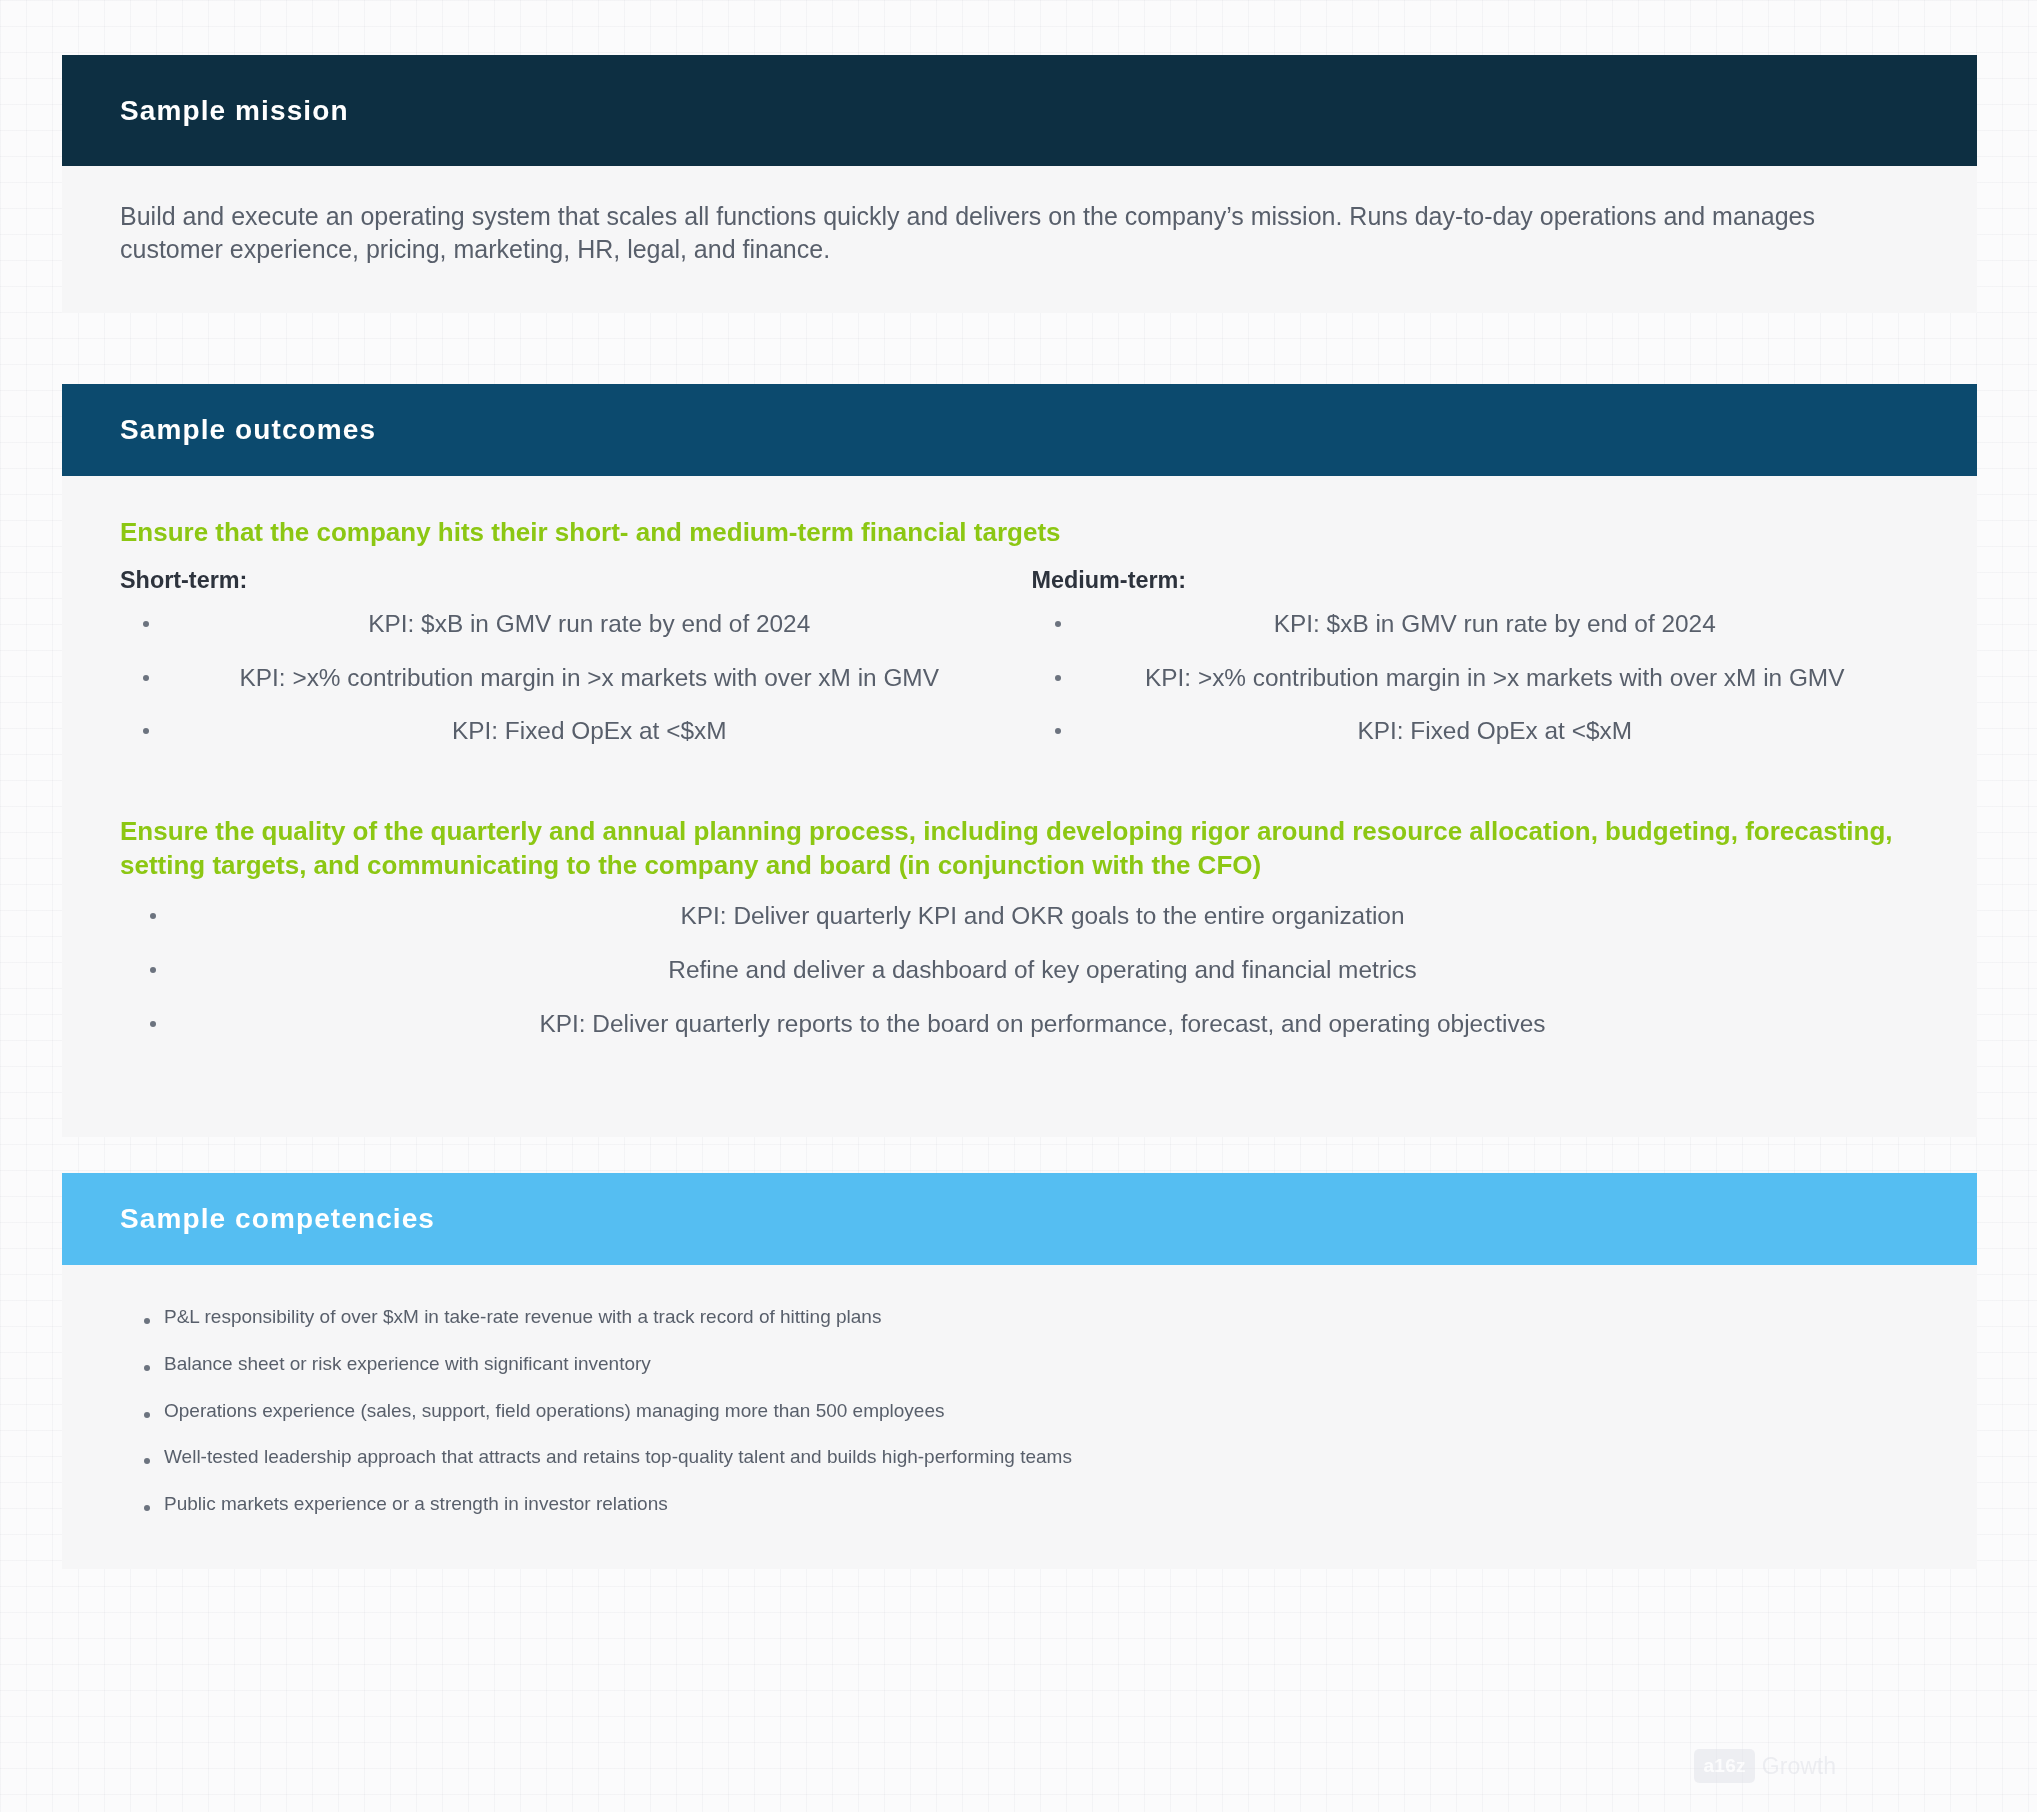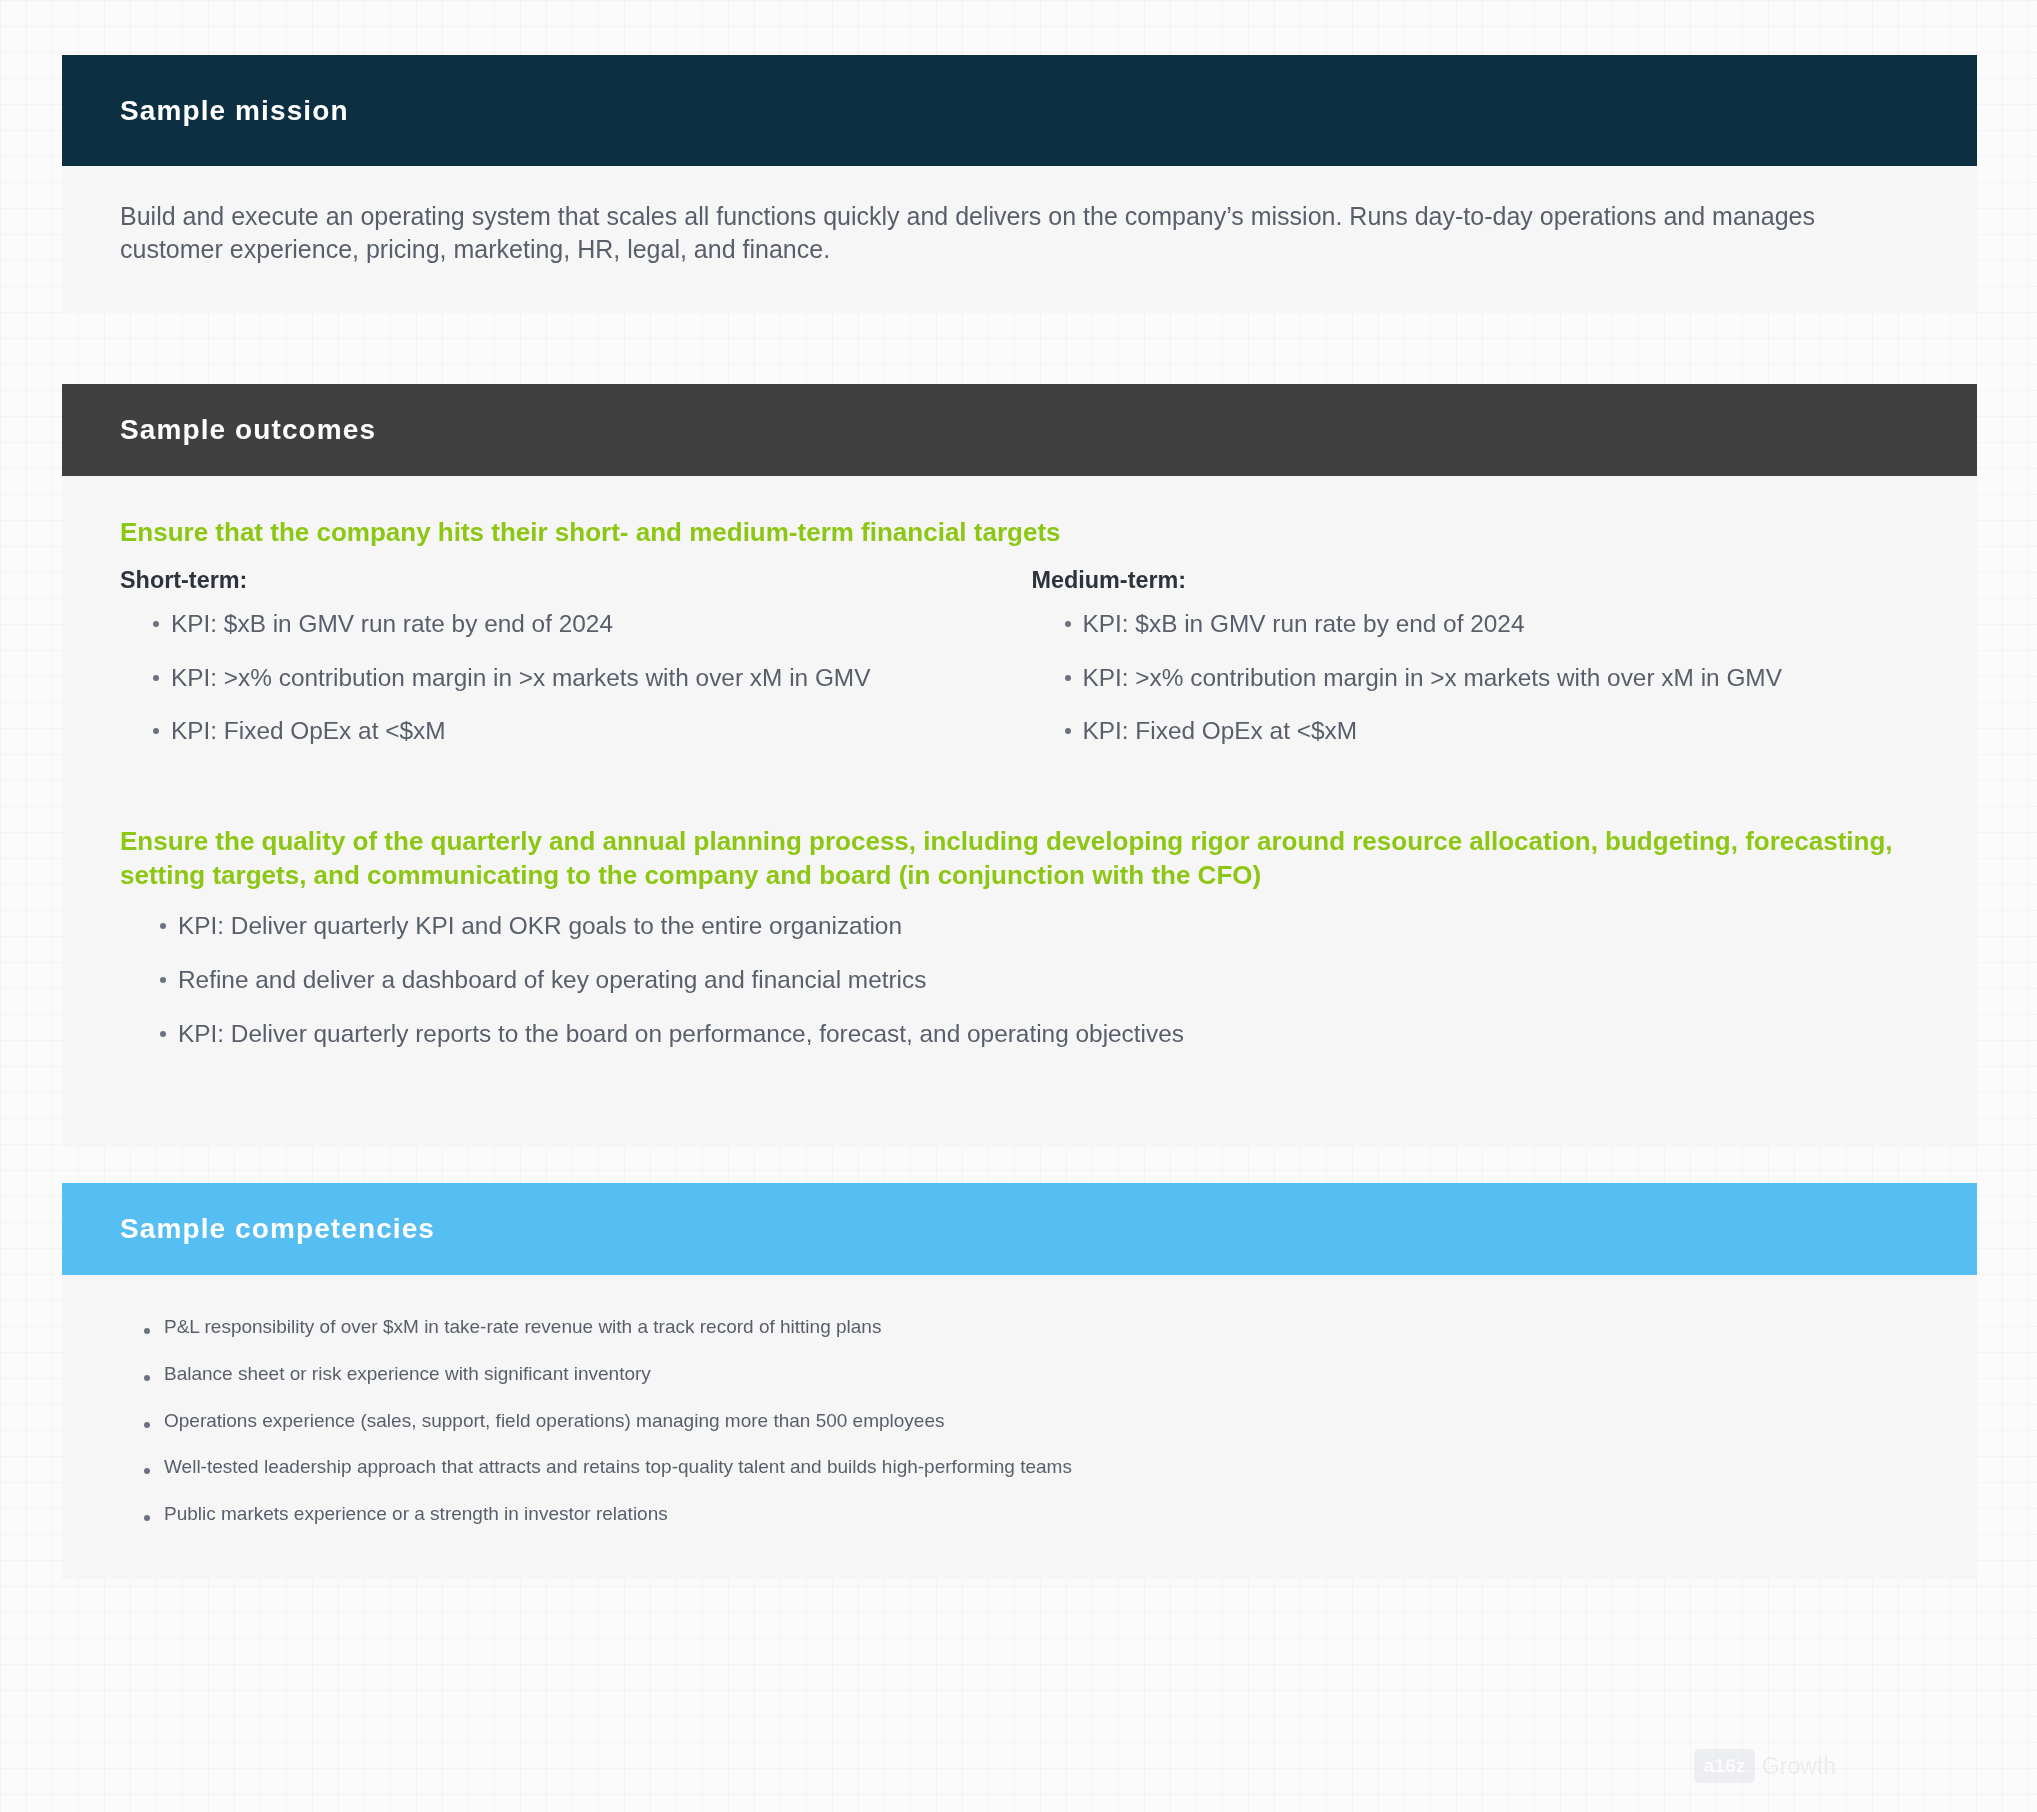--- a/index.html
+++ b/index.html
@@ -44,21 +44,21 @@
     letter-spacing: 1.1px;
   }
 
   .band-mission {
     background: #0d2f42;
     height: 111px;
     margin-top: 55px;
   }
 
   .band-outcomes {
-    background: #404040;
+    background: #0c4a6e;
     height: 92px;
     margin-top: 71px;
   }
 
   .band-competencies {
     background: #55bef2;
     height: 92px;
     margin-top: 36px;
   }
 
@@ -117,22 +117,23 @@
 
   .term-label {
     color: #2d333d;
     font-size: 23.4px;
     font-weight: bold;
     margin-bottom: 14px;
   }
 
   ul.kpi-list {
     list-style: none;
-    margin: 12px;
+    margin: 2px;
     padding: 0;
+    text-align: center;
   }
 
   ul.kpi-list li {
     position: relative;
     color: #585f6b;
     font-size: 24.4px;
     line-height: 1.3;
     padding-left: 39px;
     margin-bottom: 22px;
   }

